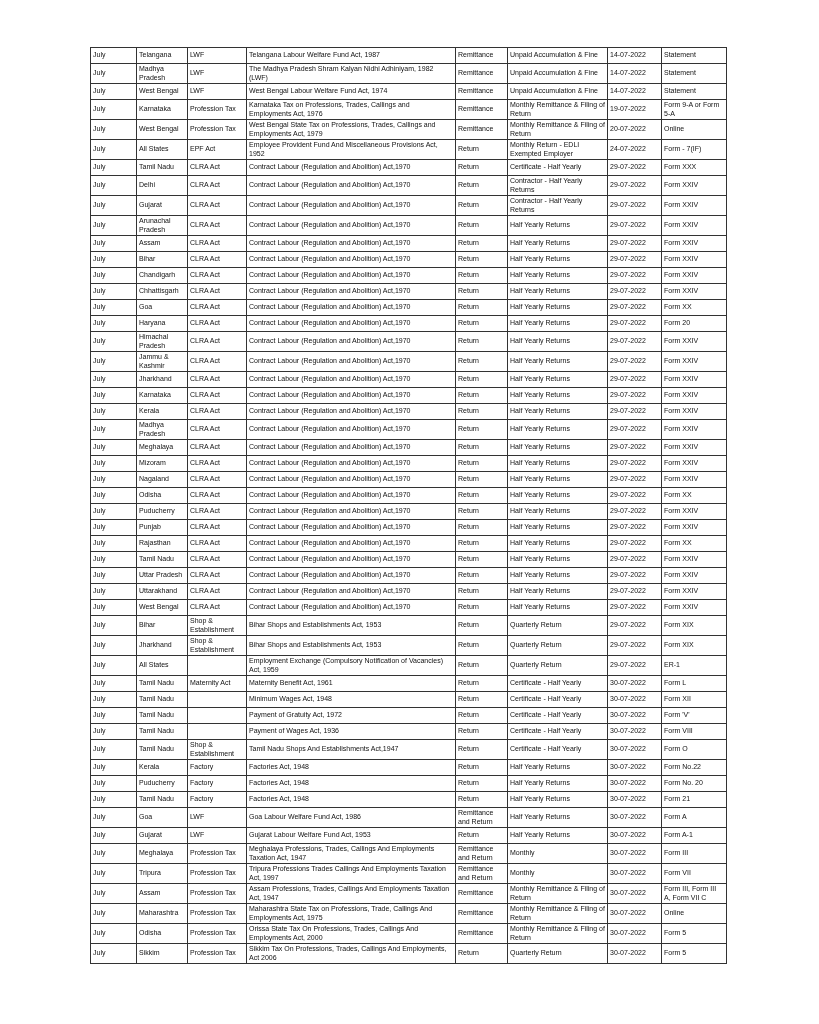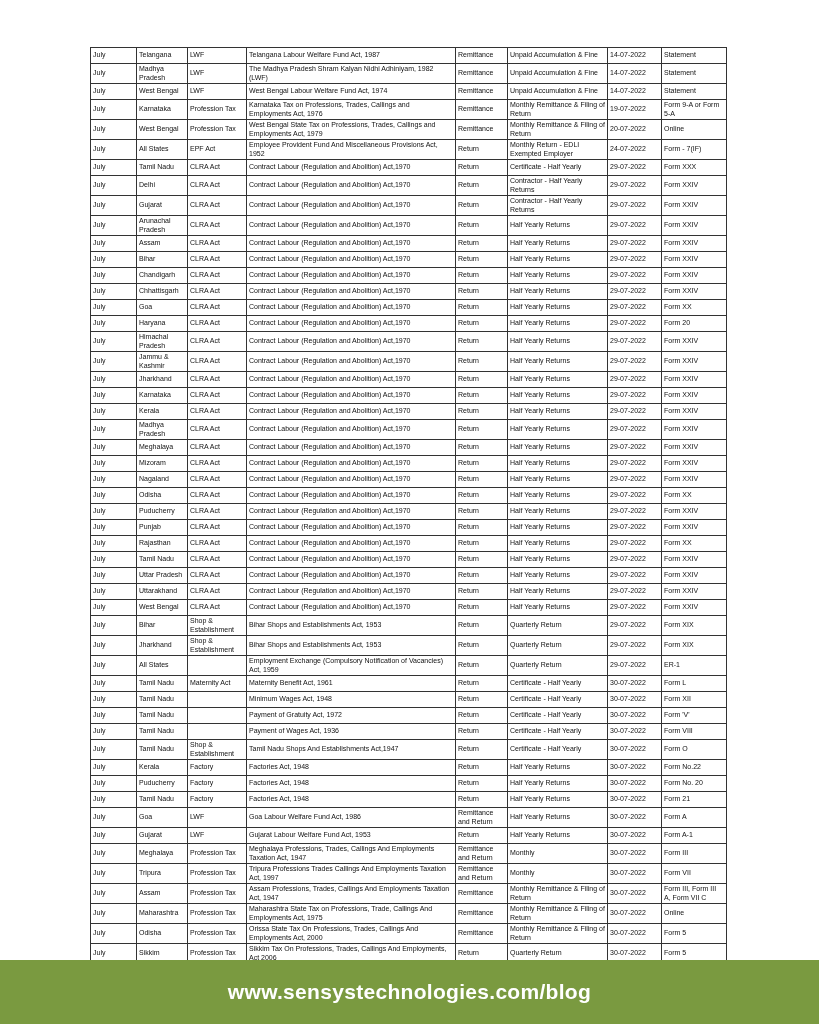--- a/index.html
+++ b/index.html
@@ -580,17 +580,14 @@
           <td>Profession Tax</td>
           <td>Sikkim Tax On Professions, Trades, Callings And Employments, Act 2006</td>
           <td>Return</td>
           <td>Quarterly Return</td>
           <td>30-07-2022</td>
           <td>Form 5</td>
         </tr>
       </tbody>
   </table>
 
-  <div class="footer-bar" style="background: rgb(122, 154, 64);">
-    <span class="url" style="color: rgb(255, 255, 255);">www.sensystechnologies.com/blog</span>
-  </div>
 
 </div>
 
 </body></html>

